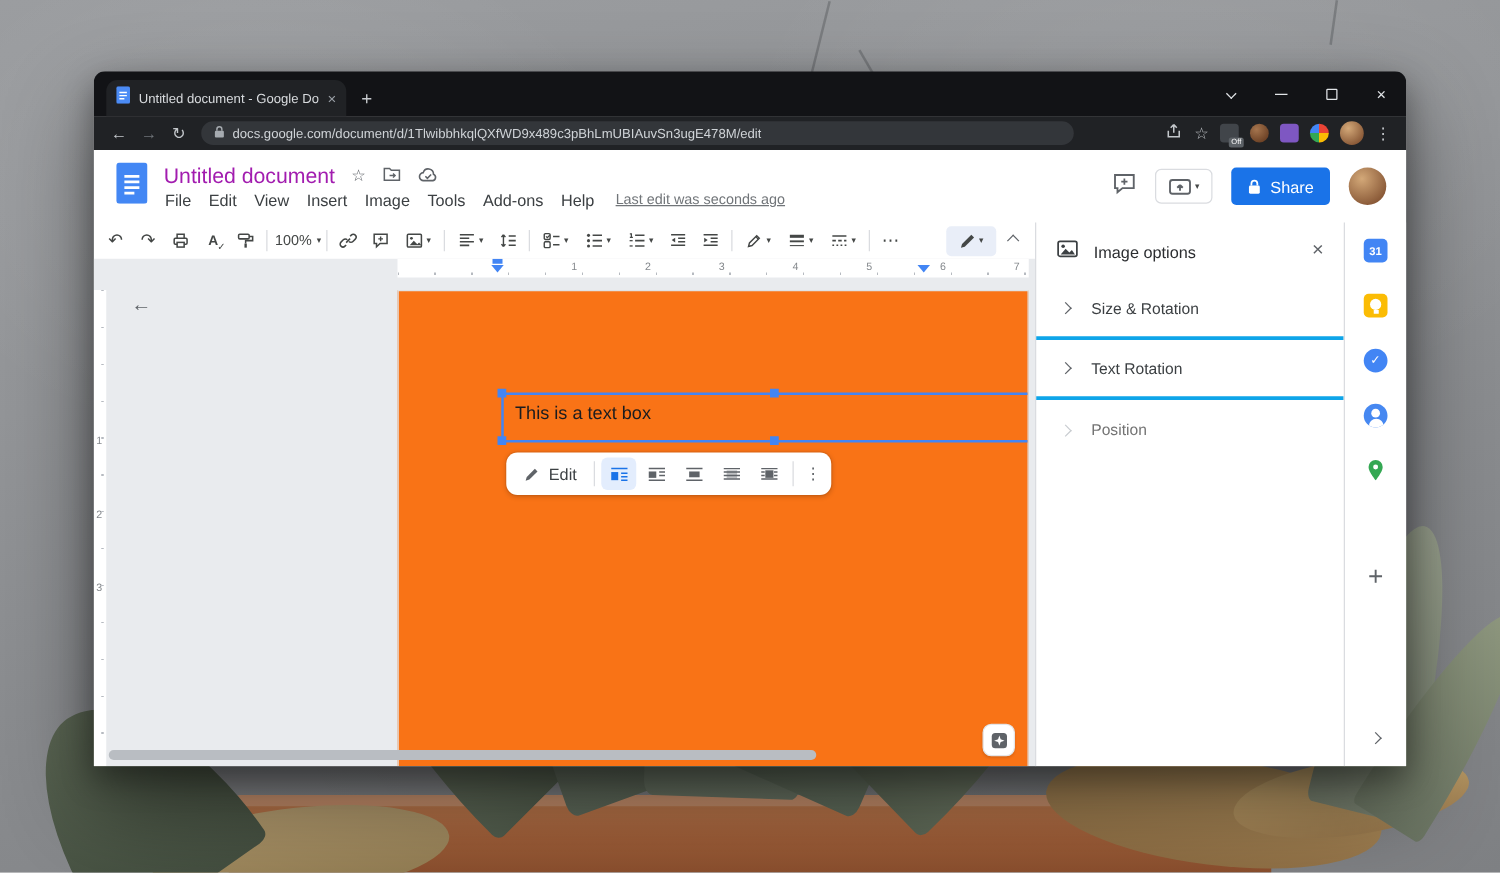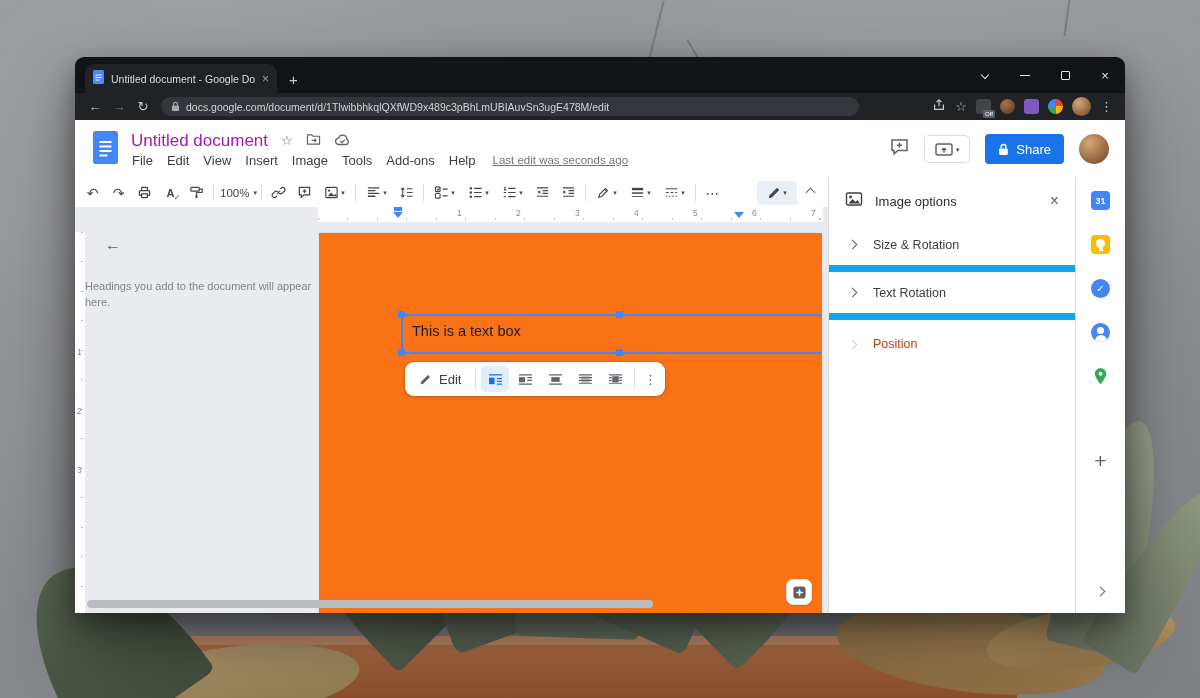--- a/index.html
+++ b/index.html
@@ -119,23 +119,23 @@
 
   .explore{position:absolute;left:467px;top:346px;width:26px;height:26px;background:#fff;border:1px solid #e3e5e8;border-radius:7px;
     display:flex;align-items:center;justify-content:center;box-shadow:0 1px 2px rgba(0,0,0,.12)}
   .scrollx{position:absolute;left:12px;bottom:5px;width:566px;height:8px;background:#b9bdc2;border-radius:4px;z-index:5}
 
   .iopanel{width:247px;border-left:1px solid #dadce0;background:#fff;display:flex;flex-direction:column}
   .iop-head{height:46px;display:flex;align-items:center;gap:12px;padding:0 16px}
   .iop-title{font-size:13px;font-weight:500;color:#2c2e31}
   .iop-close{margin-left:auto;color:#5f6368;font-size:16px;line-height:1}
   .iop-row{height:48px;display:flex;align-items:center;gap:17px;padding:0 20px}
-  .iop-row.b{border-bottom:7px solid #0ea5e9}
+  .iop-row.b{border-bottom:3px solid #0ea5e9}
   .iop-row .lbl{font-size:12.5px;font-weight:500;color:#3c4043}
-  .iop-row.disabled .lbl{color:#c2410c}
+  .iop-row.disabled .lbl{color:#737373}
   .iop-row.disabled .chev{border-color:#c8ccd0}
 
   .strip{width:50px;border-left:1px solid #dadce0;background:#fff;display:flex;flex-direction:column;align-items:center;padding:13px 0 14px;gap:25px}
   .cal{width:19px;height:19px;background:#4285f4;border-radius:4px;color:#fff;font-size:9px;font-weight:700;display:flex;align-items:center;justify-content:center}
   .keep{width:19px;height:19px;background:#fbbc04;border-radius:4px;position:relative}
   .keep::after{content:"";position:absolute;left:5px;top:3.5px;width:9px;height:9px;background:#fff;border-radius:50%}
   .keep::before{content:"";position:absolute;left:7.5px;top:12.5px;width:4px;height:3px;background:#fff}
   .tasksic{width:19px;height:19px;border-radius:50%;background:#4285f4;color:#fff;font-size:10px;font-weight:700;display:flex;align-items:center;justify-content:center}
   .contactsic{width:19px;height:19px;border-radius:50%;background:#4688f1;position:relative;overflow:hidden}
   .contactsic::after{content:"";position:absolute;left:6px;top:3.5px;width:7px;height:7px;background:#fff;border-radius:50%}
@@ -444,21 +444,20 @@
             <span class="rn" style="left:375px">5</span>
             <span class="rn" style="left:434px">6</span>
             <span class="rn" style="left:493px">7</span>
             <span class="ind-rect"></span>
             <span class="ind-tri"></span>
             <span class="ind-tri right"></span>
           </div>
 
           <div class="outline">
             <div class="out-back">←</div>
-            <div class="out-hint">Headings you add to the document will appear here.</div>
           </div>
 
           <div class="page">
             <div class="selline" style="top:81px"></div>
             <div class="selline" style="top:119px"></div>
             <div class="seledge"></div>
             <span class="handle" style="left:79px;top:78px"></span>
             <span class="handle" style="left:297px;top:78px"></span>
             <span class="handle" style="left:79px;top:116px"></span>
             <span class="handle" style="left:297px;top:116px"></span>

